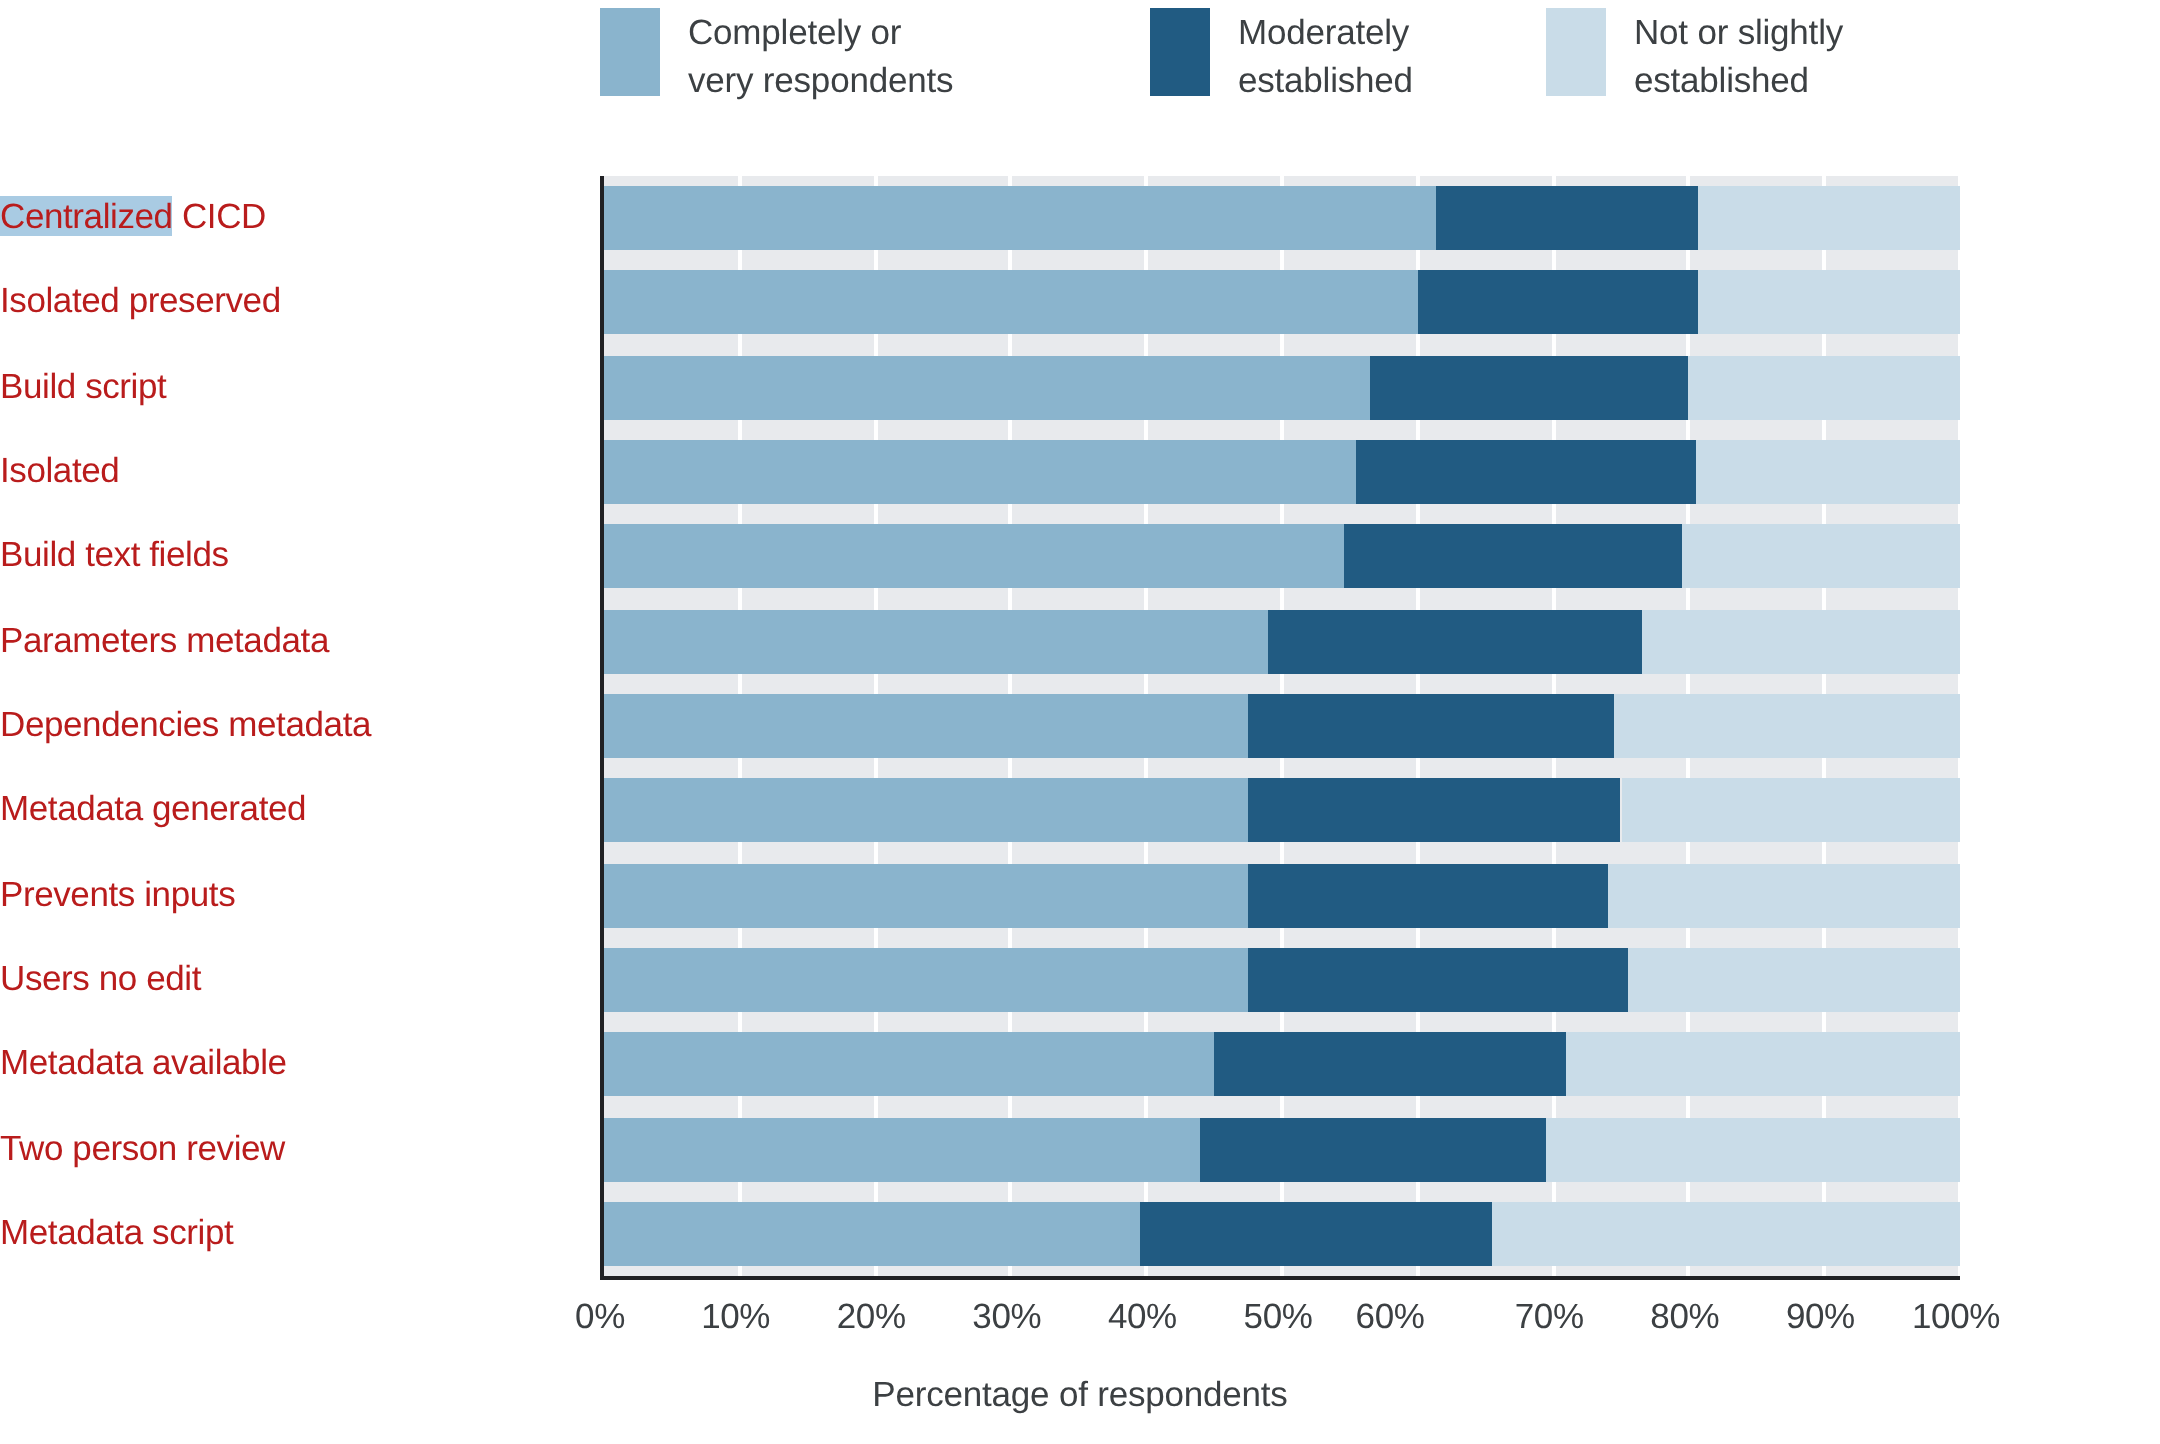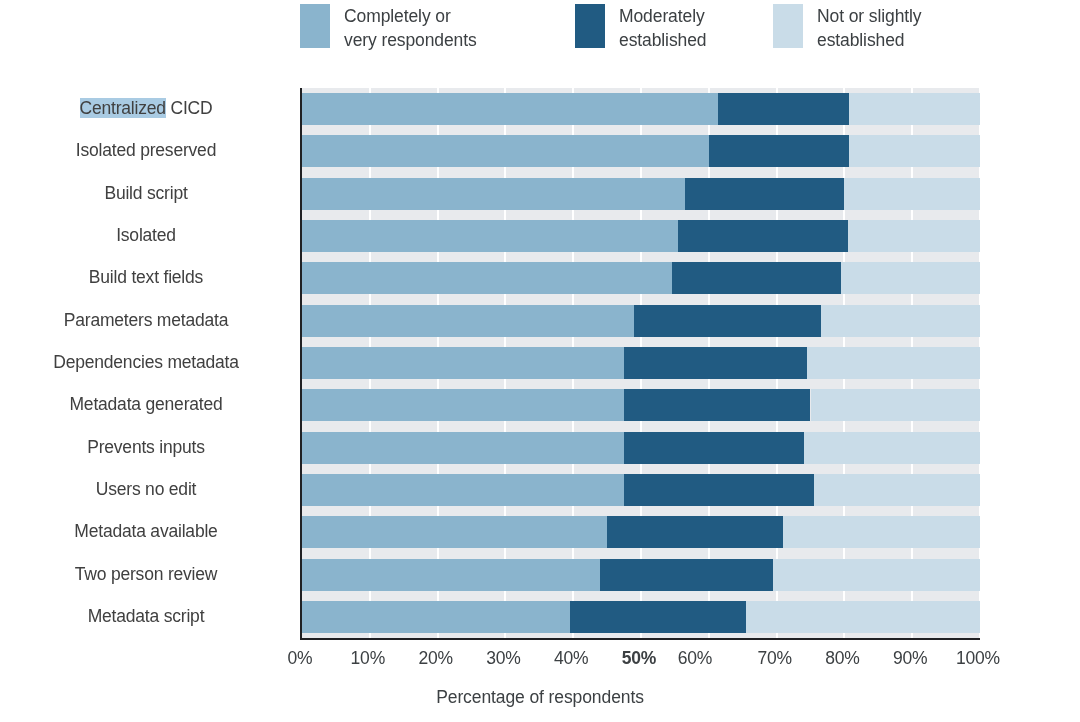--- a/index.html
+++ b/index.html
@@ -15,22 +15,22 @@
   .legend-item{position:absolute;top:0;display:flex;align-items:flex-start;}
   .legend-swatch{width:30px;height:44px;flex:0 0 auto;margin-right:14px;}
   .legend-text{font-size:17.5px;line-height:24px;color:#3c4043;white-space:pre-line;
                letter-spacing:-0.1px;padding-top:0px;}
 
   
   .plot{position:absolute;left:300px;top:88px;width:678px;height:550px;
         background:#e8eaed;border-left:2.5px solid #202124;border-bottom:2.5px solid #202124;
         box-sizing:content-box;}
   .gridline{position:absolute;top:0;bottom:0;width:2px;background:#ffffff;}
-  .label-wrap{position:absolute;left:0;width:292px;text-align:center;font-size:17.5px;
-              color:#404040;white-space:nowrap;letter-spacing:-0.2px;}
+  .label-wrap{position:absolute;left:0;width:292px;text-align:left;font-size:17.5px;
+              color:#b91c1c;white-space:nowrap;letter-spacing:-0.2px;}
   .hl{background:#a9cbe3;}
 
   .bar{position:absolute;left:0;height:32px;}
   .seg{position:absolute;top:0;height:100%;}
 
   
   .xtick{position:absolute;top:648px;font-size:17.5px;color:#3c4043;
          text-align:center;transform:translateX(-50%);letter-spacing:-0.2px;}
   .xtitle{position:absolute;top:687px;left:0;width:1080px;text-align:center;
           font-size:17.5px;color:#3c4043;letter-spacing:-0.1px;}
@@ -151,21 +151,21 @@
       <div class="label-wrap" style="top: 563.538px;">Two person review</div>
       <div class="label-wrap" style="top: 605.846px;">Metadata script</div>
     </div>
 
   <div id="xticks">
       <div class="xtick" style="left: 300px;">0%</div>
       <div class="xtick" style="left: 367.8px;">10%</div>
       <div class="xtick" style="left: 435.6px;">20%</div>
       <div class="xtick" style="left: 503.4px;">30%</div>
       <div class="xtick" style="left: 571.2px;">40%</div>
-      <div class="xtick" style="left: 639px; font-weight: bold;">50%</div>
+      <div class="xtick" style="left: 639px;">50%</div>
       <div class="xtick" style="left: 695px;">60%</div>
       <div class="xtick" style="left: 774.6px;">70%</div>
       <div class="xtick" style="left: 842.4px;">80%</div>
       <div class="xtick" style="left: 910.2px;">90%</div>
       <div class="xtick" style="left: 978px;">100%</div>
     </div>
   <div class="xtitle">Percentage of respondents</div>
 </div>
 
 </body></html>

